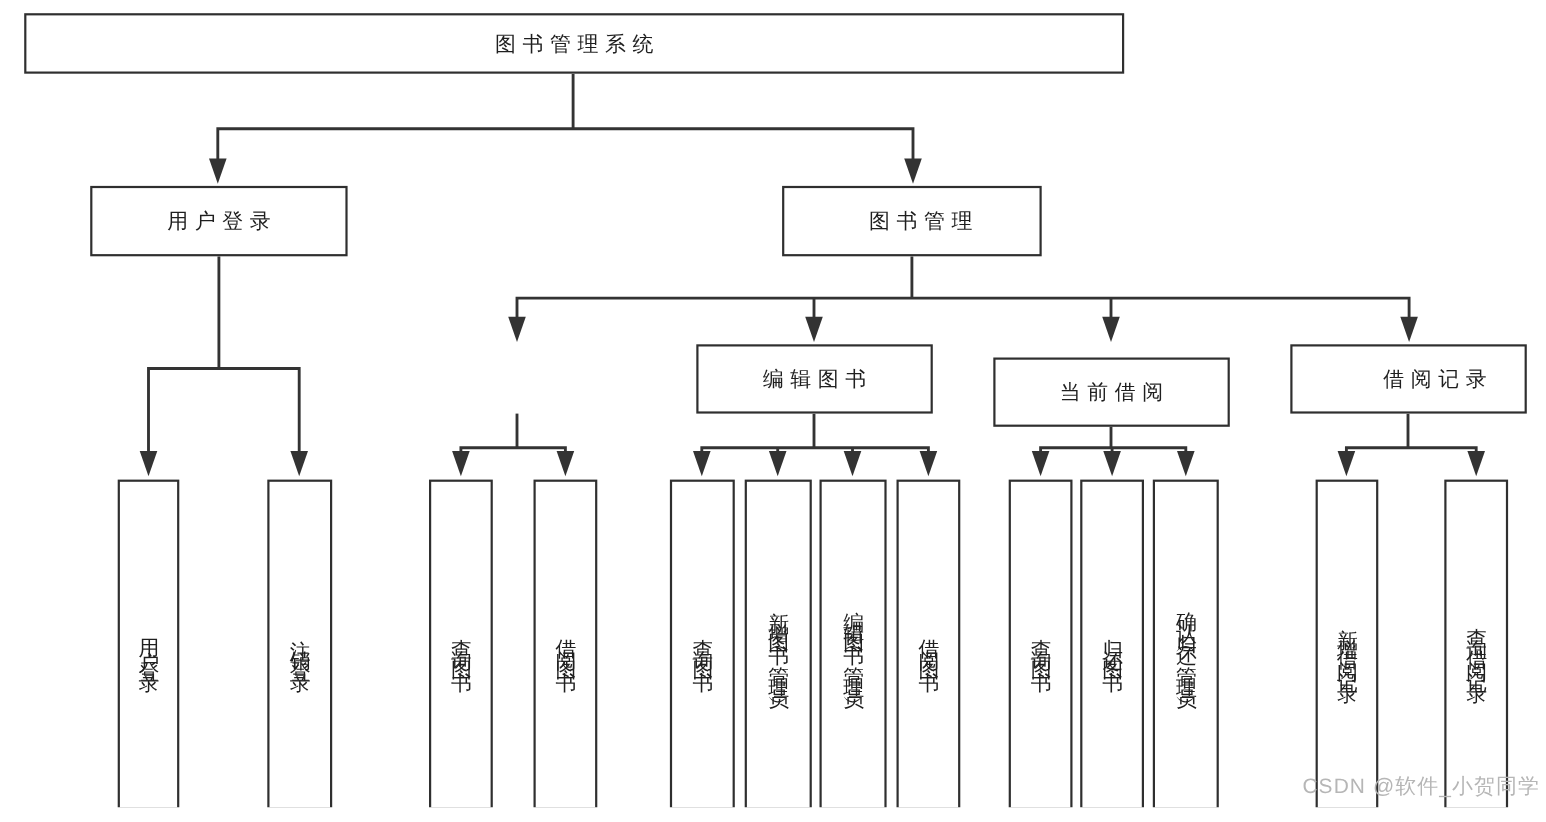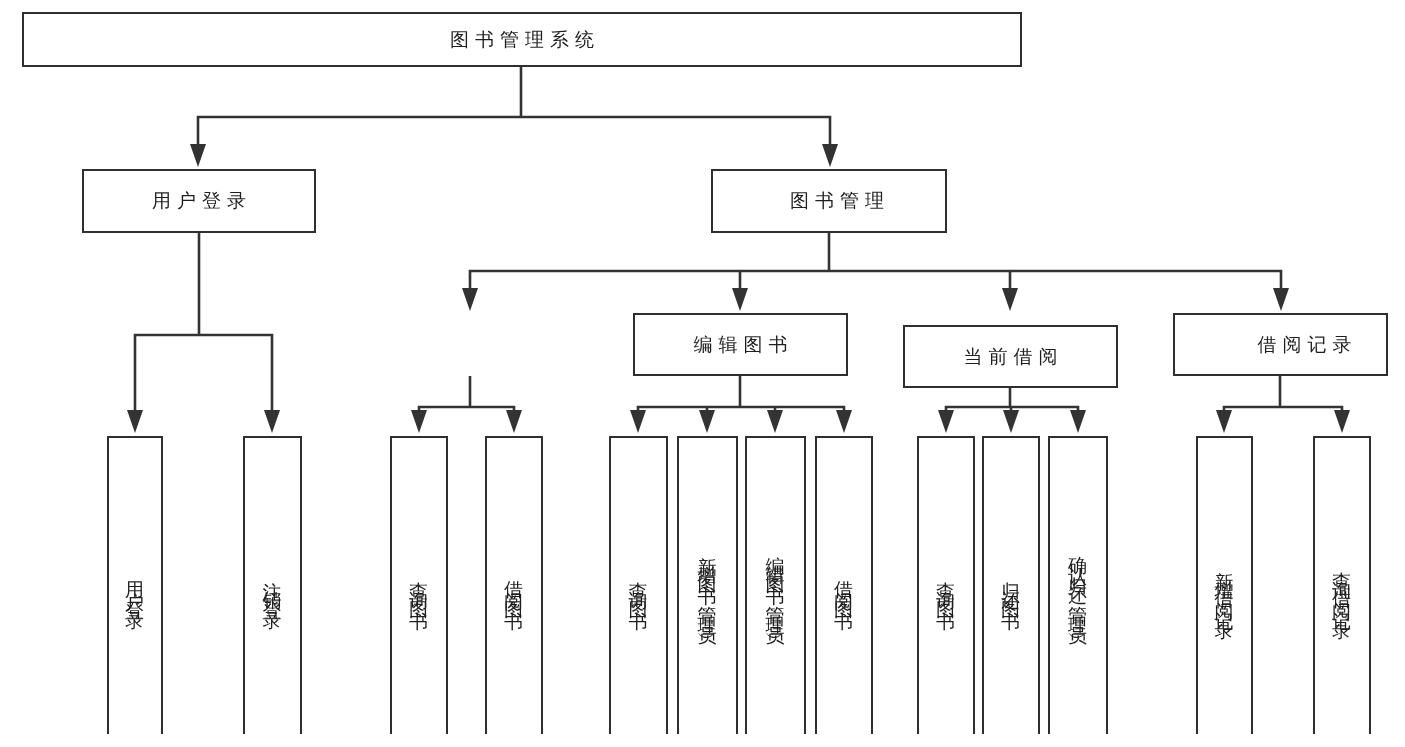--- a/index.html
+++ b/index.html
@@ -164,14 +164,15 @@
     <span class="lbl">确认归还（管理员）</span>
   </div>
 
   <div class="node v" style="left:1196px;top:436px;width:57px;height:300px;">
     <span class="lbl">新增借阅记录</span>
   </div>
   <div class="node v" style="left:1313px;top:436px;width:58px;height:300px;">
     <span class="lbl">查询借阅记录</span>
   </div>
 
+  <div class="watermark">CSDN @软件_小贺同学</div>
 
 </div>
 
 </body></html>

